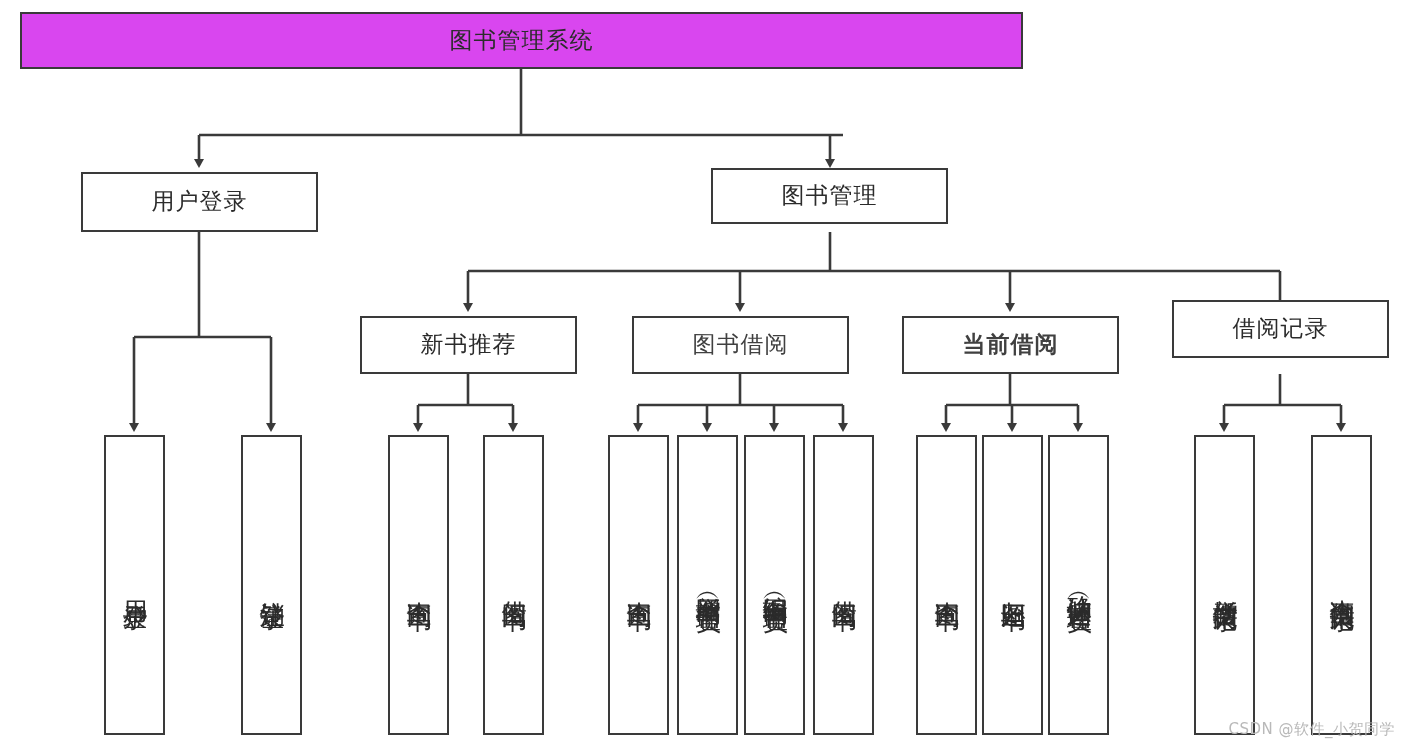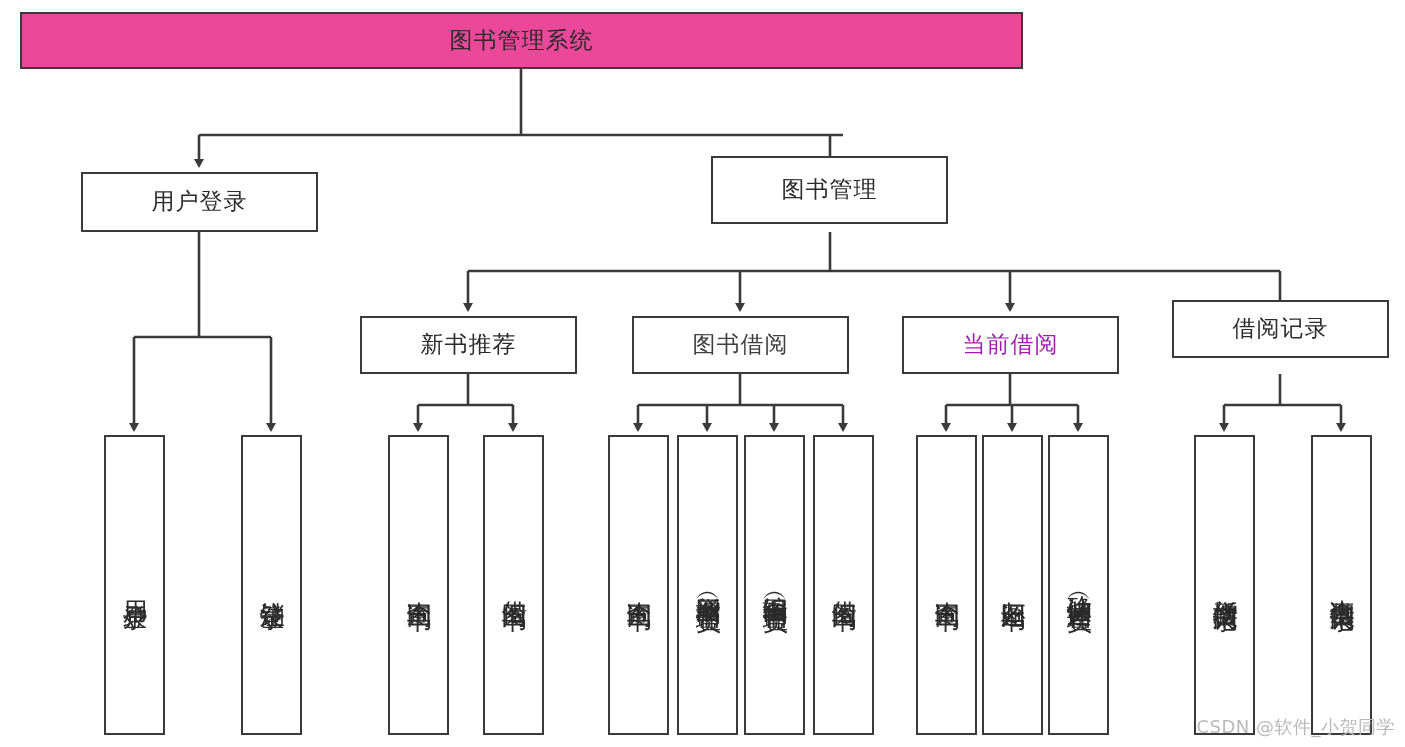--- a/index.html
+++ b/index.html
@@ -56,21 +56,21 @@
     text-orientation: upright;
     font-size: 25px;
     line-height: 1.38;
     letter-spacing: 2px;
     text-align: center;
   }
   .watermark {
     position: absolute;
     right: 10px;
     bottom: 8px;
-    font-size: 18px;
+    font-size: 15px;
     color: #b9b9b9;
     z-index: 5;
     white-space: nowrap;
     letter-spacing: 0.5px;
   }
 </style>
 </head>
 <body style="background: rgb(255, 255, 255);">
 
 <div id="diagram-root">
@@ -119,39 +119,39 @@
       <path d="M1012,405 L1012,424" marker-end="url(#arrow)"></path>
       <path d="M1078,405 L1078,424" marker-end="url(#arrow)"></path>
 
       <path d="M1280,374 L1280,405"></path>
       <path d="M1224,405 L1341,405"></path>
       <path d="M1224,405 L1224,424" marker-end="url(#arrow)"></path>
       <path d="M1341,405 L1341,424" marker-end="url(#arrow)"></path>
     </g>
   </svg>
 
-  <div class="node horizontal" style="left: 20px; top: 12px; width: 1003px; height: 57px; border-color: rgb(58, 58, 58); background: #ec4899;">
+  <div class="node horizontal" style="left: 20px; top: 12px; width: 1003px; height: 57px; border-color: rgb(58, 58, 58); background: #d946ef;">
     <span class="label" style="color: rgb(43, 43, 43);">图书管理系统</span>
   </div>
 
   <div class="node horizontal" style="left: 81px; top: 172px; width: 237px; height: 60px; border-color: rgb(58, 58, 58); background: rgb(255, 255, 255);">
     <span class="label" style="color: rgb(43, 43, 43);">用户登录</span>
   </div>
-  <div class="node horizontal" style="left: 711px; top: 156px; width: 237px; height: 68px; border-color: rgb(58, 58, 58); background: rgb(255, 255, 255);">
+  <div class="node horizontal" style="left: 711px; top: 168px; width: 237px; height: 56px; border-color: rgb(58, 58, 58); background: rgb(255, 255, 255);">
     <span class="label" style="color: rgb(43, 43, 43);">图书管理</span>
   </div>
 
   <div class="node horizontal" style="left: 360px; top: 316px; width: 217px; height: 58px; border-color: rgb(58, 58, 58); background: rgb(255, 255, 255); text-align: center;">
     <span class="label" style="color: rgb(43, 43, 43);">新书推荐</span>
   </div>
   <div class="node horizontal" style="left: 632px; top: 316px; width: 217px; height: 58px; border-color: rgb(58, 58, 58); background: rgb(255, 255, 255);">
     <span class="label" style="color: #404040; text-align: center;">图书借阅</span>
   </div>
   <div class="node horizontal" style="left: 902px; top: 316px; width: 217px; height: 58px; border-color: rgb(58, 58, 58); background: rgb(255, 255, 255);">
-    <span class="label" style="color: #a21caf;">当前借阅</span>
+    <span class="label" style="color: #404040; font-weight: bold;">当前借阅</span>
   </div>
   <div class="node horizontal" style="left: 1172px; top: 300px; width: 217px; height: 58px; border-color: rgb(58, 58, 58); background: rgb(255, 255, 255);">
     <span class="label" style="color: rgb(43, 43, 43);">借阅记录</span>
   </div>
 
   <div class="node vertical" style="left: 104px; top: 435px; width: 61px; height: 300px; border-color: rgb(58, 58, 58); background: rgb(255, 255, 255);">
     <span class="label" style="color: rgb(43, 43, 43);">用户登录</span>
   </div>
   <div class="node vertical" style="left: 241px; top: 435px; width: 61px; height: 300px; border-color: rgb(58, 58, 58); background: rgb(255, 255, 255);">
     <span class="label" style="color: rgb(43, 43, 43);">注销登录</span>

